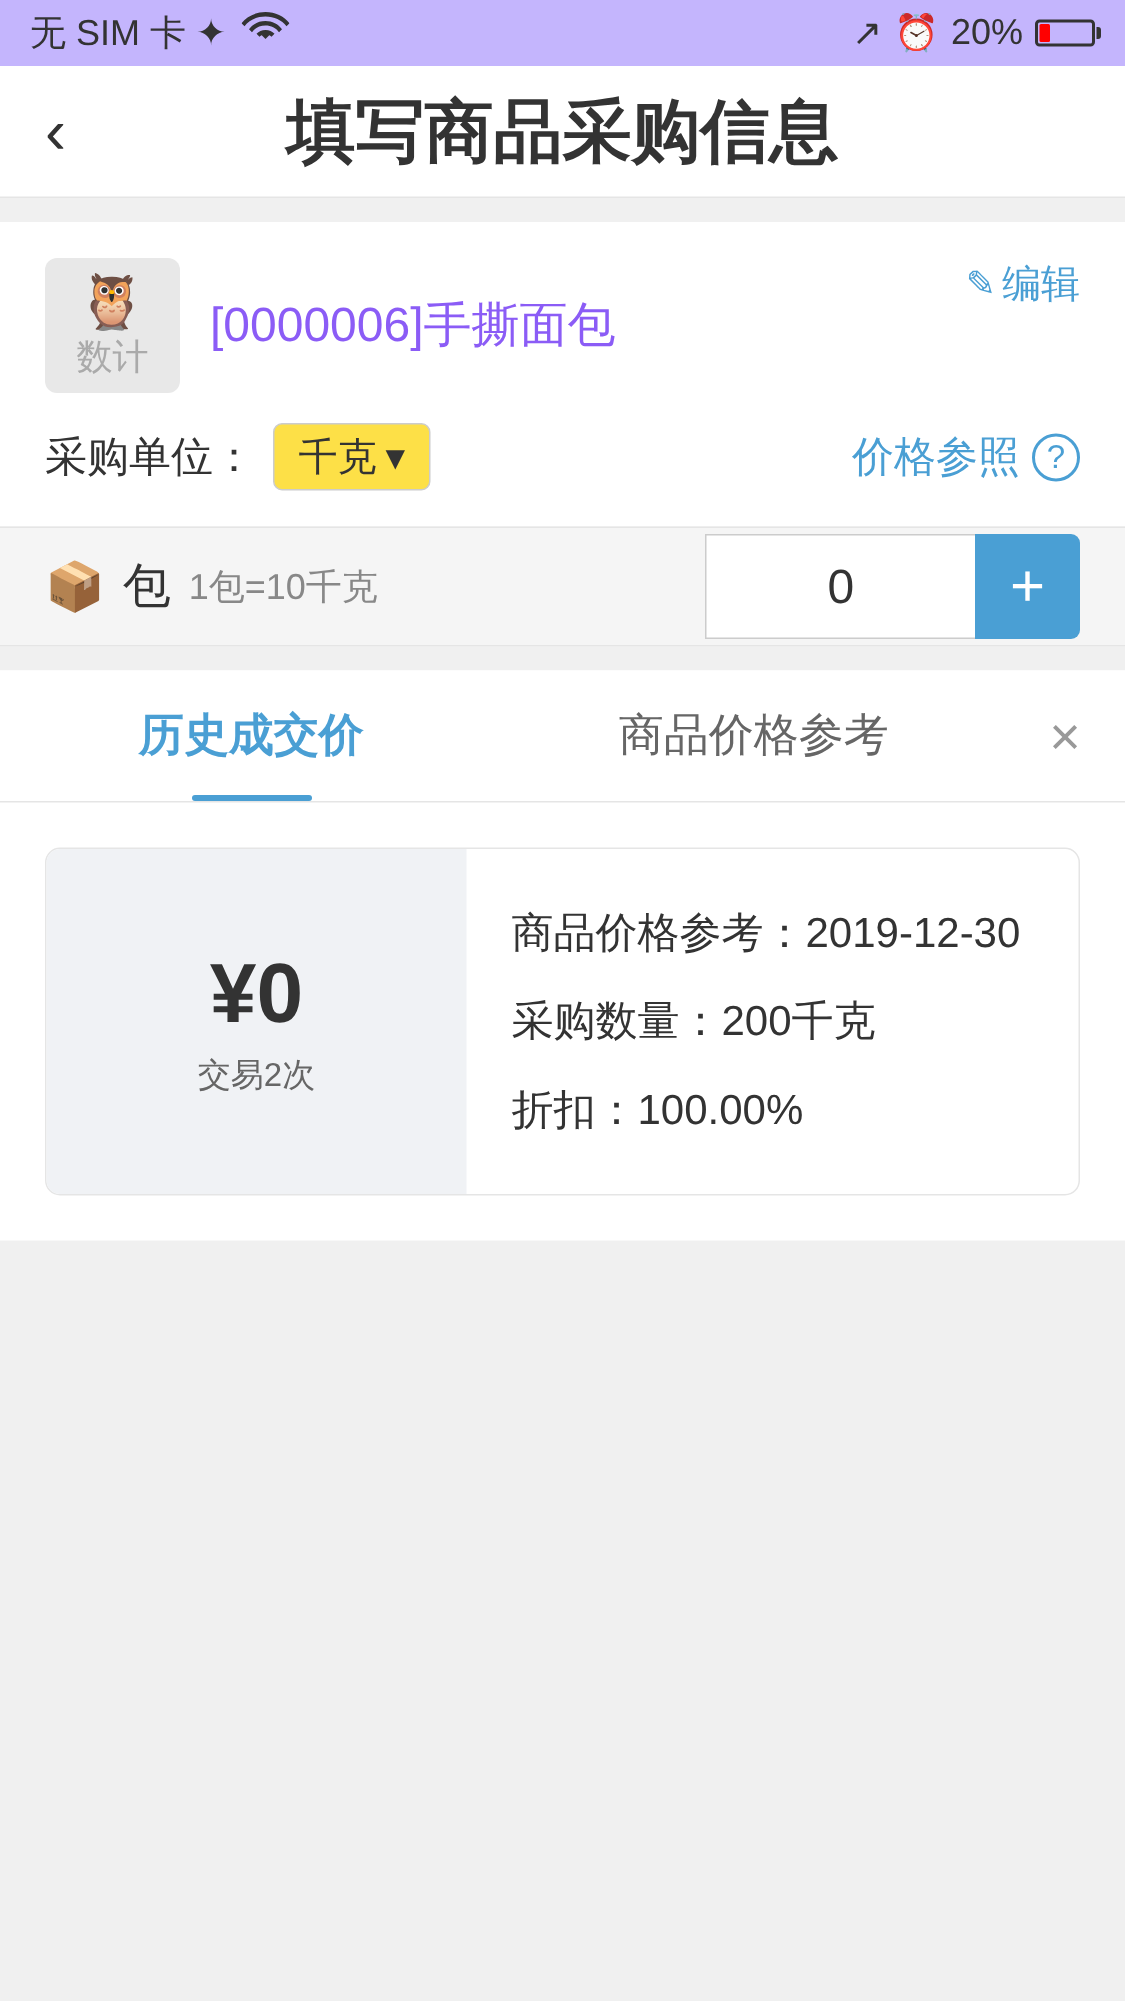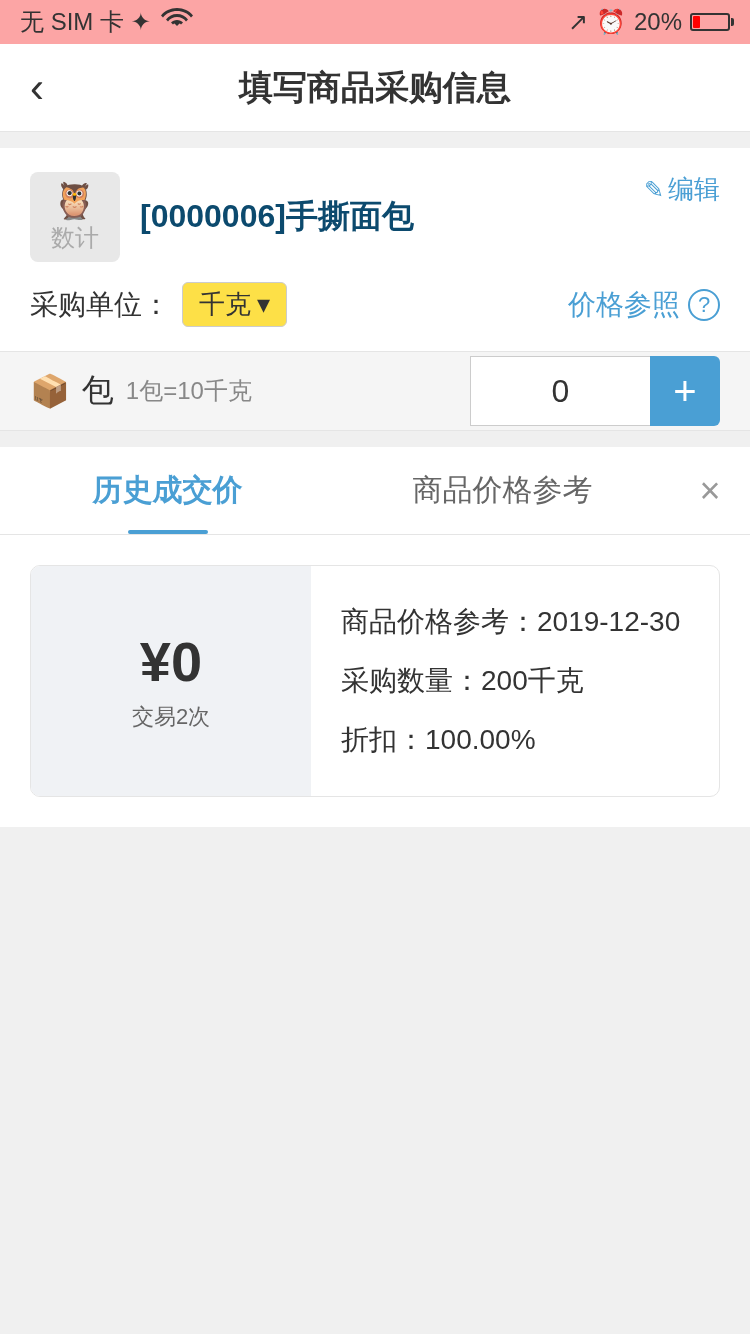--- a/index.html
+++ b/index.html
@@ -10,21 +10,21 @@
       background: #f0f0f0;
       font-family: -apple-system, "PingFang SC", "Helvetica Neue", Arial, sans-serif;
       font-size: 28px;
       color: #333;
     }
 
     
     .status-bar {
       width: 750px;
       height: 44px;
-      background: #fca5a5;
+      background: #c4b5fd;
       display: flex;
       align-items: center;
       justify-content: space-between;
       padding: 0 20px;
       font-size: 26px;
     }
     .status-left {
       display: flex;
       align-items: center;
       gap: 10px;
@@ -84,21 +84,21 @@
     }
     .nav-back {
       font-size: 42px;
       color: #333;
       cursor: pointer;
     }
     .nav-title {
       position: absolute;
       left: 50%;
       transform: translateX(-50%);
-      font-size: 34px;
+      font-size: 46px;
       font-weight: 600;
       color: #333;
     }
 
     
     .product-card {
       background: #fff;
       margin-top: 16px;
       padding: 24px 30px;
     }
@@ -129,22 +129,22 @@
       flex-direction: column;
       align-items: center;
       color: #aaa;
     }
     .owl-icon {
       font-size: 36px;
       color: #888;
     }
     .product-name {
       font-size: 32px;
-      font-weight: 700;
-      color: #0c4a6e;
+      font-weight: 400;
+      color: #8b5cf6;
       line-height: 1.3;
     }
     .edit-btn {
       font-size: 26px;
       color: #4a9fd4;
       display: flex;
       align-items: center;
       gap: 4px;
       cursor: pointer;
       white-space: nowrap;

